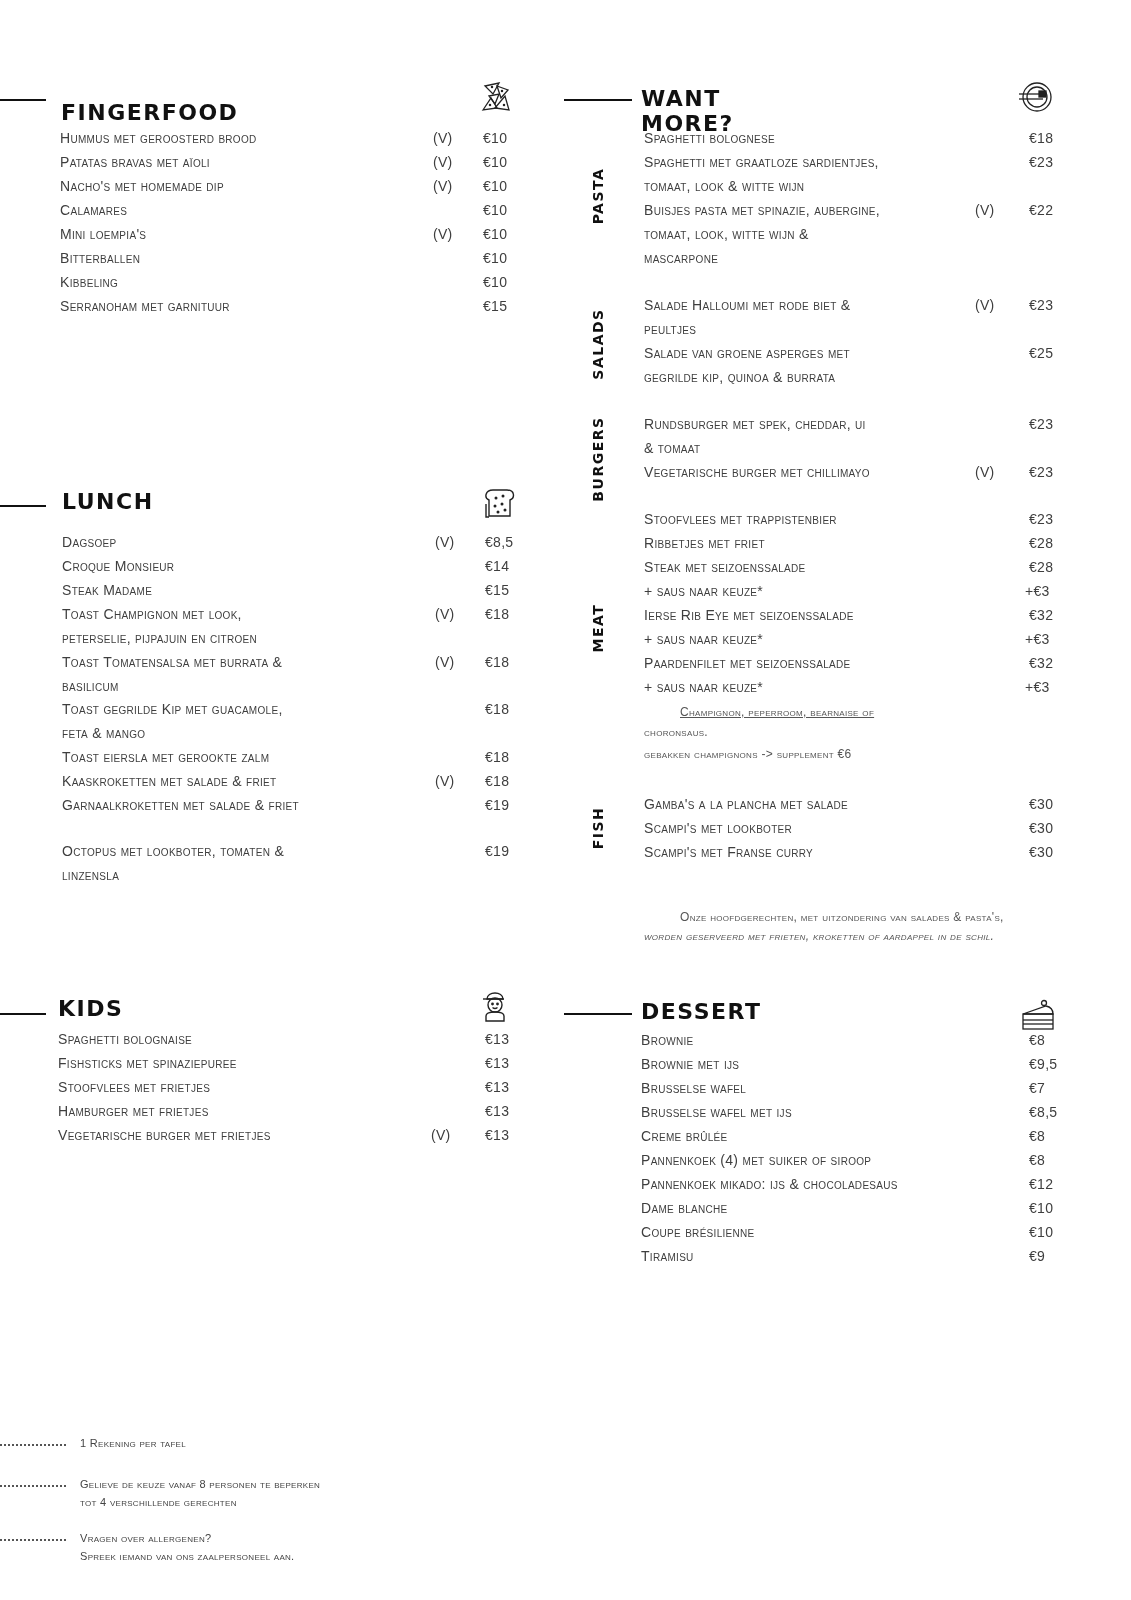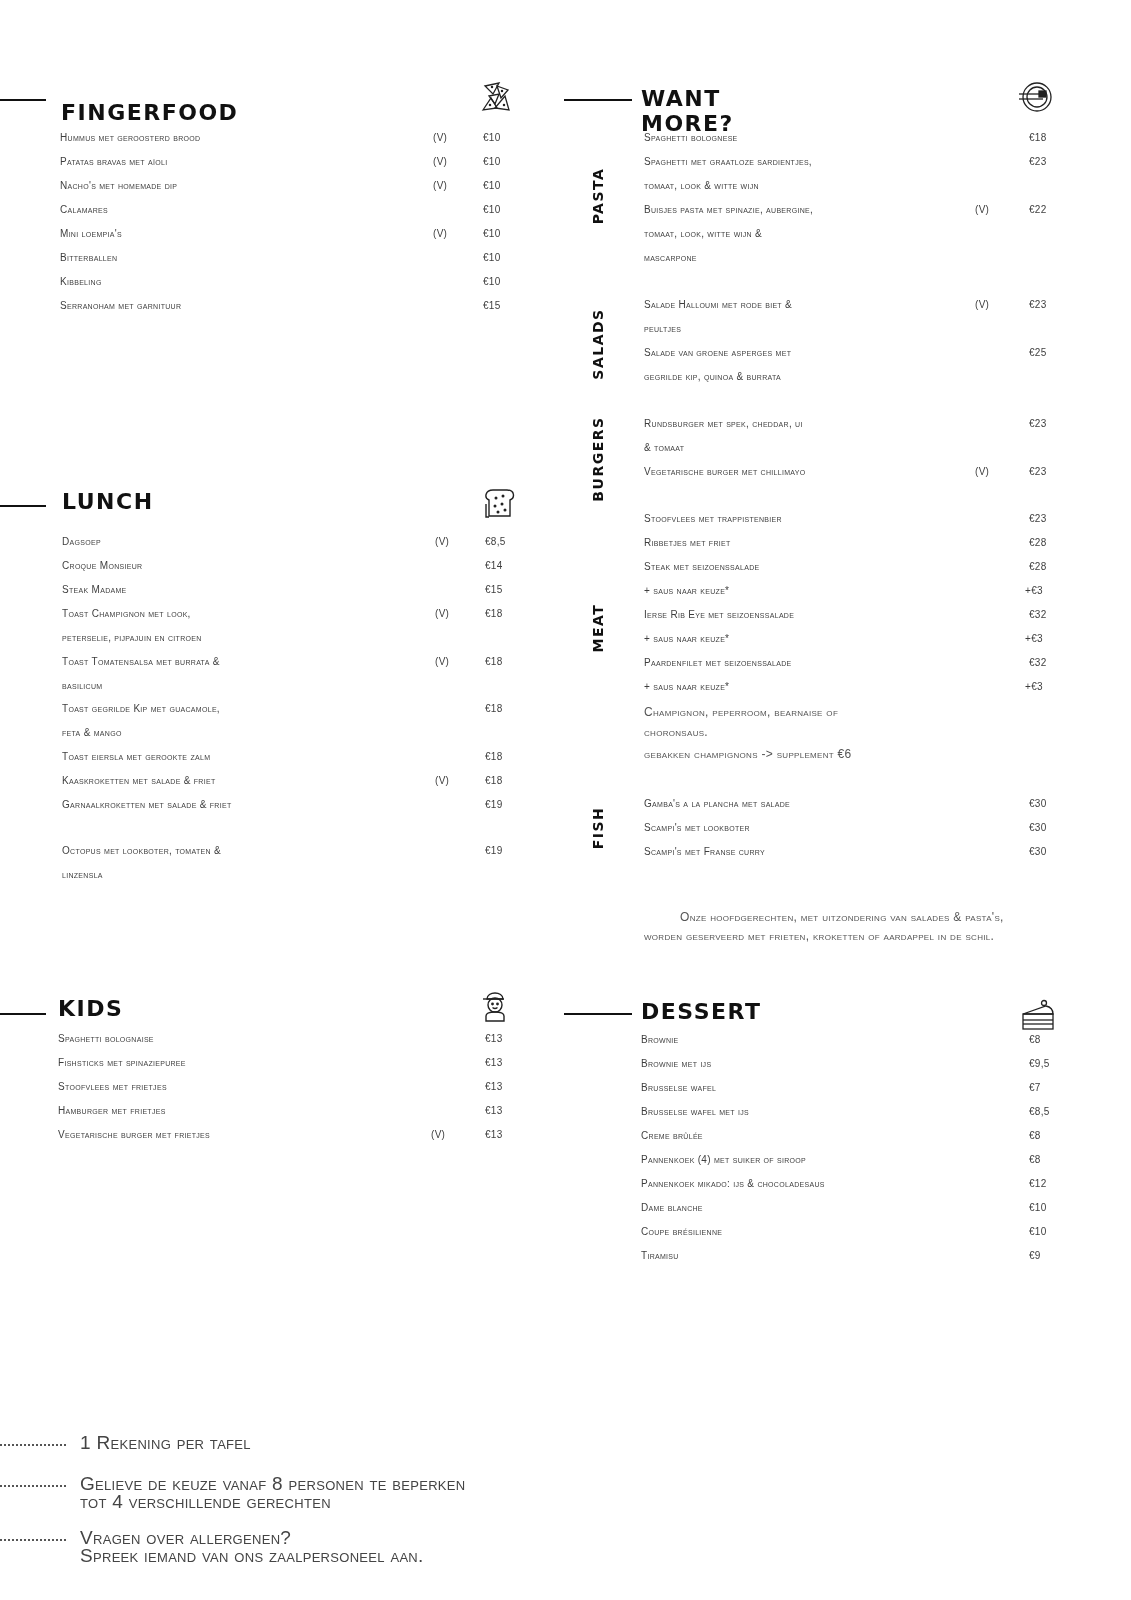--- a/index.html
+++ b/index.html
@@ -7,35 +7,35 @@
   body { position: relative; font-family: "Liberation Sans", sans-serif; color: #3a3a3a; }
 
   .section { position: absolute; }
   .sec-line { position: absolute; height: 2px; background: #111; }
   .sec-title {
     position: absolute; font-family: "DejaVu Sans", sans-serif; font-weight: bold;
     font-size: 22px; letter-spacing: 1.5px; color: #111;
   }
   .sec-icon { position: absolute; width: 36px; height: 34px; }
 
-  .row { position: absolute; font-size: 10px; line-height: 24px; color: #3e3e3e; font-variant: small-caps; letter-spacing: 0.3px; text-decoration: underline; }
+  .row { position: absolute; font-size: 14px; line-height: 24px; color: #3e3e3e; font-variant: small-caps; letter-spacing: 0.3px; text-decoration: underline; }
   .row .name { position: absolute; left: 0; white-space: nowrap; }
   .row .veg { position: absolute; white-space: nowrap; font-variant: normal; }
   .row .price { position: absolute; white-space: nowrap; font-variant: normal; }
 
   .side-label {
     position: absolute; transform: rotate(-90deg); transform-origin: center center;
     font-family: "DejaVu Sans", sans-serif; font-weight: bold; font-size: 14px;
     letter-spacing: 1.5px; color: #111; white-space: nowrap; text-align: center;
   }
 
   .note { position: absolute; font-size: 12px; line-height: 19px; color: #555; font-variant: small-caps; letter-spacing: 0.3px; white-space: nowrap; }
 
   .foot-dots { position: absolute; left: 0; width: 66px; border-top: 2px dotted #555; }
-  .foot-text { position: absolute; left: 80px; font-size: 19px; line-height: 18px; color: #444; font-variant: small-caps; letter-spacing: 0.3px; white-space: nowrap; }
+  .foot-text { position: absolute; left: 80px; font-size: 11px; line-height: 18px; color: #444; font-variant: small-caps; letter-spacing: 0.3px; white-space: nowrap; }
 </style>
 </head>
 <body>
 
 <div class="section">
   <div class="sec-line" style="left:0; top:99px; width:46px;"></div>
   <div class="sec-title" style="left:61px; top:84px;margin-top:16px;">FINGERFOOD</div>
   <svg class="sec-icon" style="left:477px; top:80px;" viewBox="0 0 36 34" fill="none" stroke="#222" stroke-width="1.3">
     <polygon points="8,6 22,3 16,14"></polygon>
       <polygon points="20,6 31,10 24,18"></polygon>
@@ -282,40 +282,40 @@
     <span class="price" style="left:381px">+€3</span>
   </div>
 <div class="row" style="left:644px; top:651px; width:420px;">
     <span class="name">Paardenfilet met seizoenssalade</span>
     <span class="price" style="left:385px">€32</span>
   </div>
 <div class="row" style="left:644px; top:675px; width:420px;">
     <span class="name">+ saus naar keuze*</span>
     <span class="price" style="left:381px">+€3</span>
   </div>
-<div class="note" style="left:644px; top:703px;">Champignon, peperroom, bearnaise of</div>
+<div class="note" style="left:680px; top:703px;text-decoration:underline;">Champignon, peperroom, bearnaise of</div>
 <div class="note" style="left:644px; top:723px;">choronsaus.</div>
 <div class="note" style="left:644px; top:745px;">gebakken champignons -&gt; supplement €6</div>
 
 <div class="side-label" style="left:573px; top:820px; width:50px;">FISH</div>
 <div class="row" style="left:644px; top:792px; width:420px;">
     <span class="name">Gamba's a la plancha met salade</span>
     <span class="price" style="left:385px">€30</span>
   </div>
 <div class="row" style="left:644px; top:816px; width:420px;">
     <span class="name">Scampi's met lookboter</span>
     <span class="price" style="left:385px">€30</span>
   </div>
 <div class="row" style="left:644px; top:840px; width:420px;">
     <span class="name">Scampi's met Franse curry</span>
     <span class="price" style="left:385px">€30</span>
   </div>
 
 <div class="note" style="left:680px; top:908px;">Onze hoofdgerechten, met uitzondering van salades &amp; pasta's,</div>
-<div class="note" style="left:644px; top:927px;">worden geserveerd met frieten, kroketten of aardappel in de schil.</div>
+<div class="note" style="left:644px; top:927px;font-style:italic;">worden geserveerd met frieten, kroketten of aardappel in de schil.</div>
 
 <div class="section">
   <div class="sec-line" style="left:564px; top:1013px; width:68px;"></div>
   <div class="sec-title" style="left:641px; top:999px;">DESSERT</div>
   <svg class="sec-icon" style="left:1020px; top:998px;" viewBox="0 0 36 34" fill="none" stroke="#222" stroke-width="1.3">
     <path d="M3,16 L26,8 C31,9 33,12 33,16 Z"></path>
     <rect x="3" y="16" width="30" height="15"></rect>
     <line x1="3" y1="22" x2="33" y2="22"></line>
       <line x1="3" y1="26" x2="33" y2="26"></line>
     <circle cx="24" cy="5" r="2.5"></circle>

